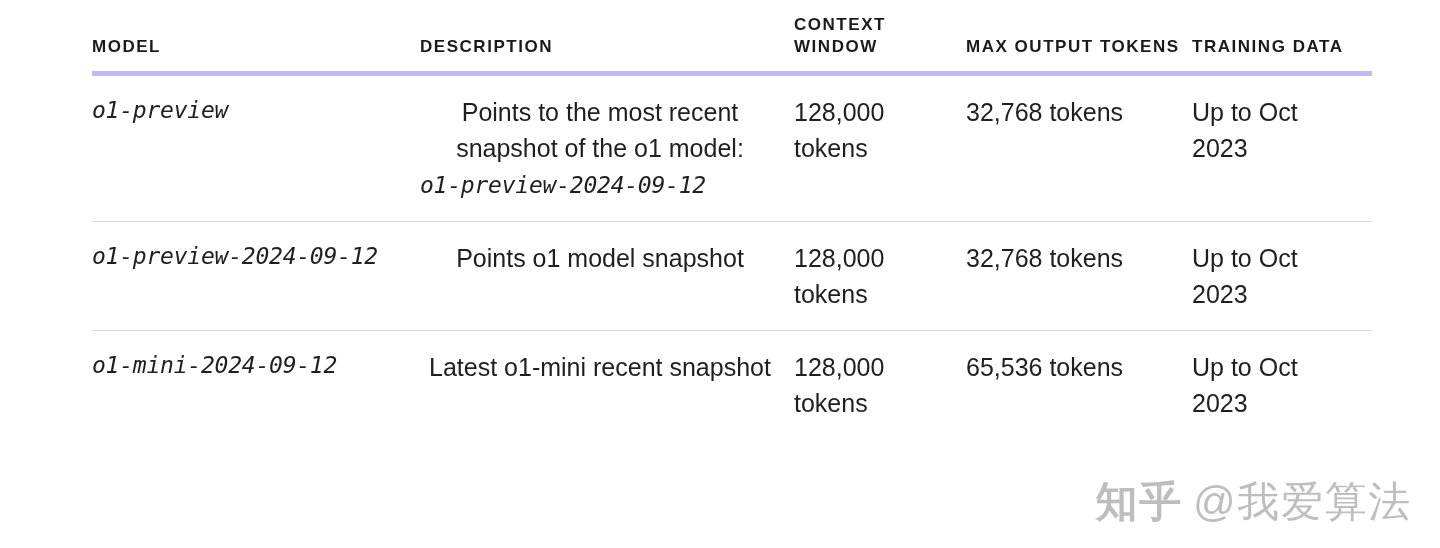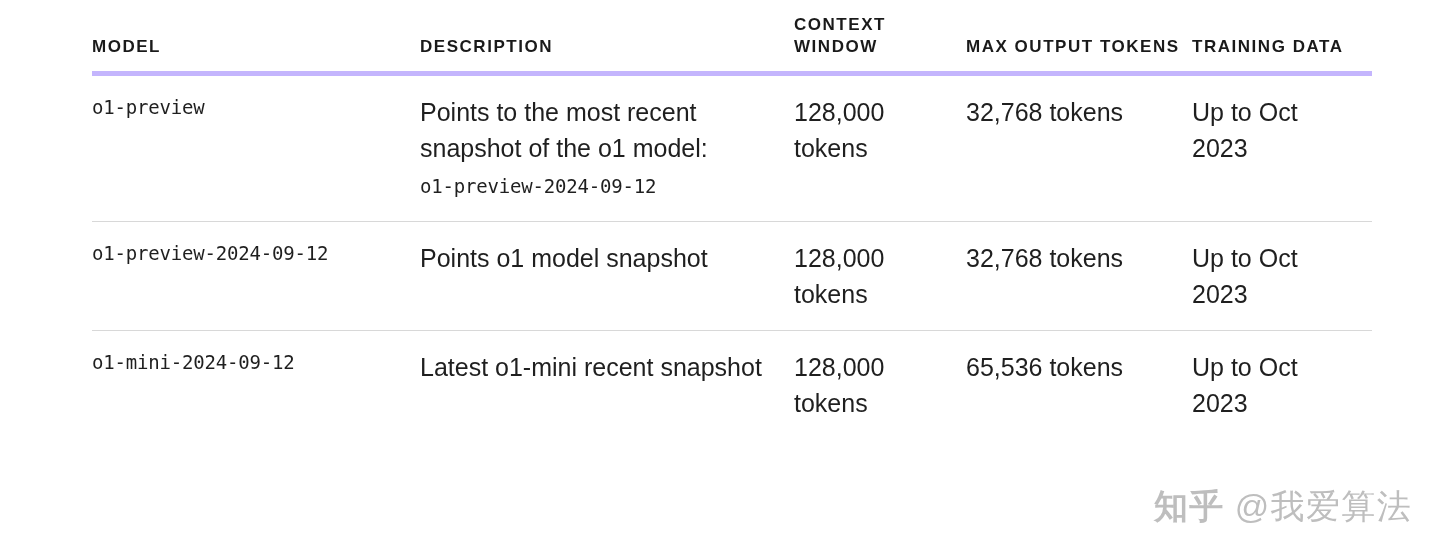--- a/index.html
+++ b/index.html
@@ -62,37 +62,39 @@
     border-bottom: 1px solid #d8d8d8;
     font-weight: 400;
   }
 
   tbody tr:last-child td {
     border-bottom: none;
   }
 
   td.mono, .mono-inline {
     font-family: "DejaVu Sans Mono", "Liberation Mono", monospace;
-    font-size: 19px;
+    font-size: 23px;
     letter-spacing: -0.01em;
+    font-style: italic;
   }
 
   .mono-inline {
     display: inline;
   }
 
   .desc-text {
     display: block;
+    text-align: center;
   }
 
   .watermark {
     position: absolute;
     right: 28px;
     bottom: 18px;
-    font-size: 34px;
+    font-size: 42px;
     color: #b9b9b9;
     letter-spacing: 0.04em;
     font-weight: 500;
     white-space: nowrap;
     opacity: 0.92;
     pointer-events: none;
   }
   .watermark .wm-logo {
     font-weight: bold;
     margin-right: 10px;

